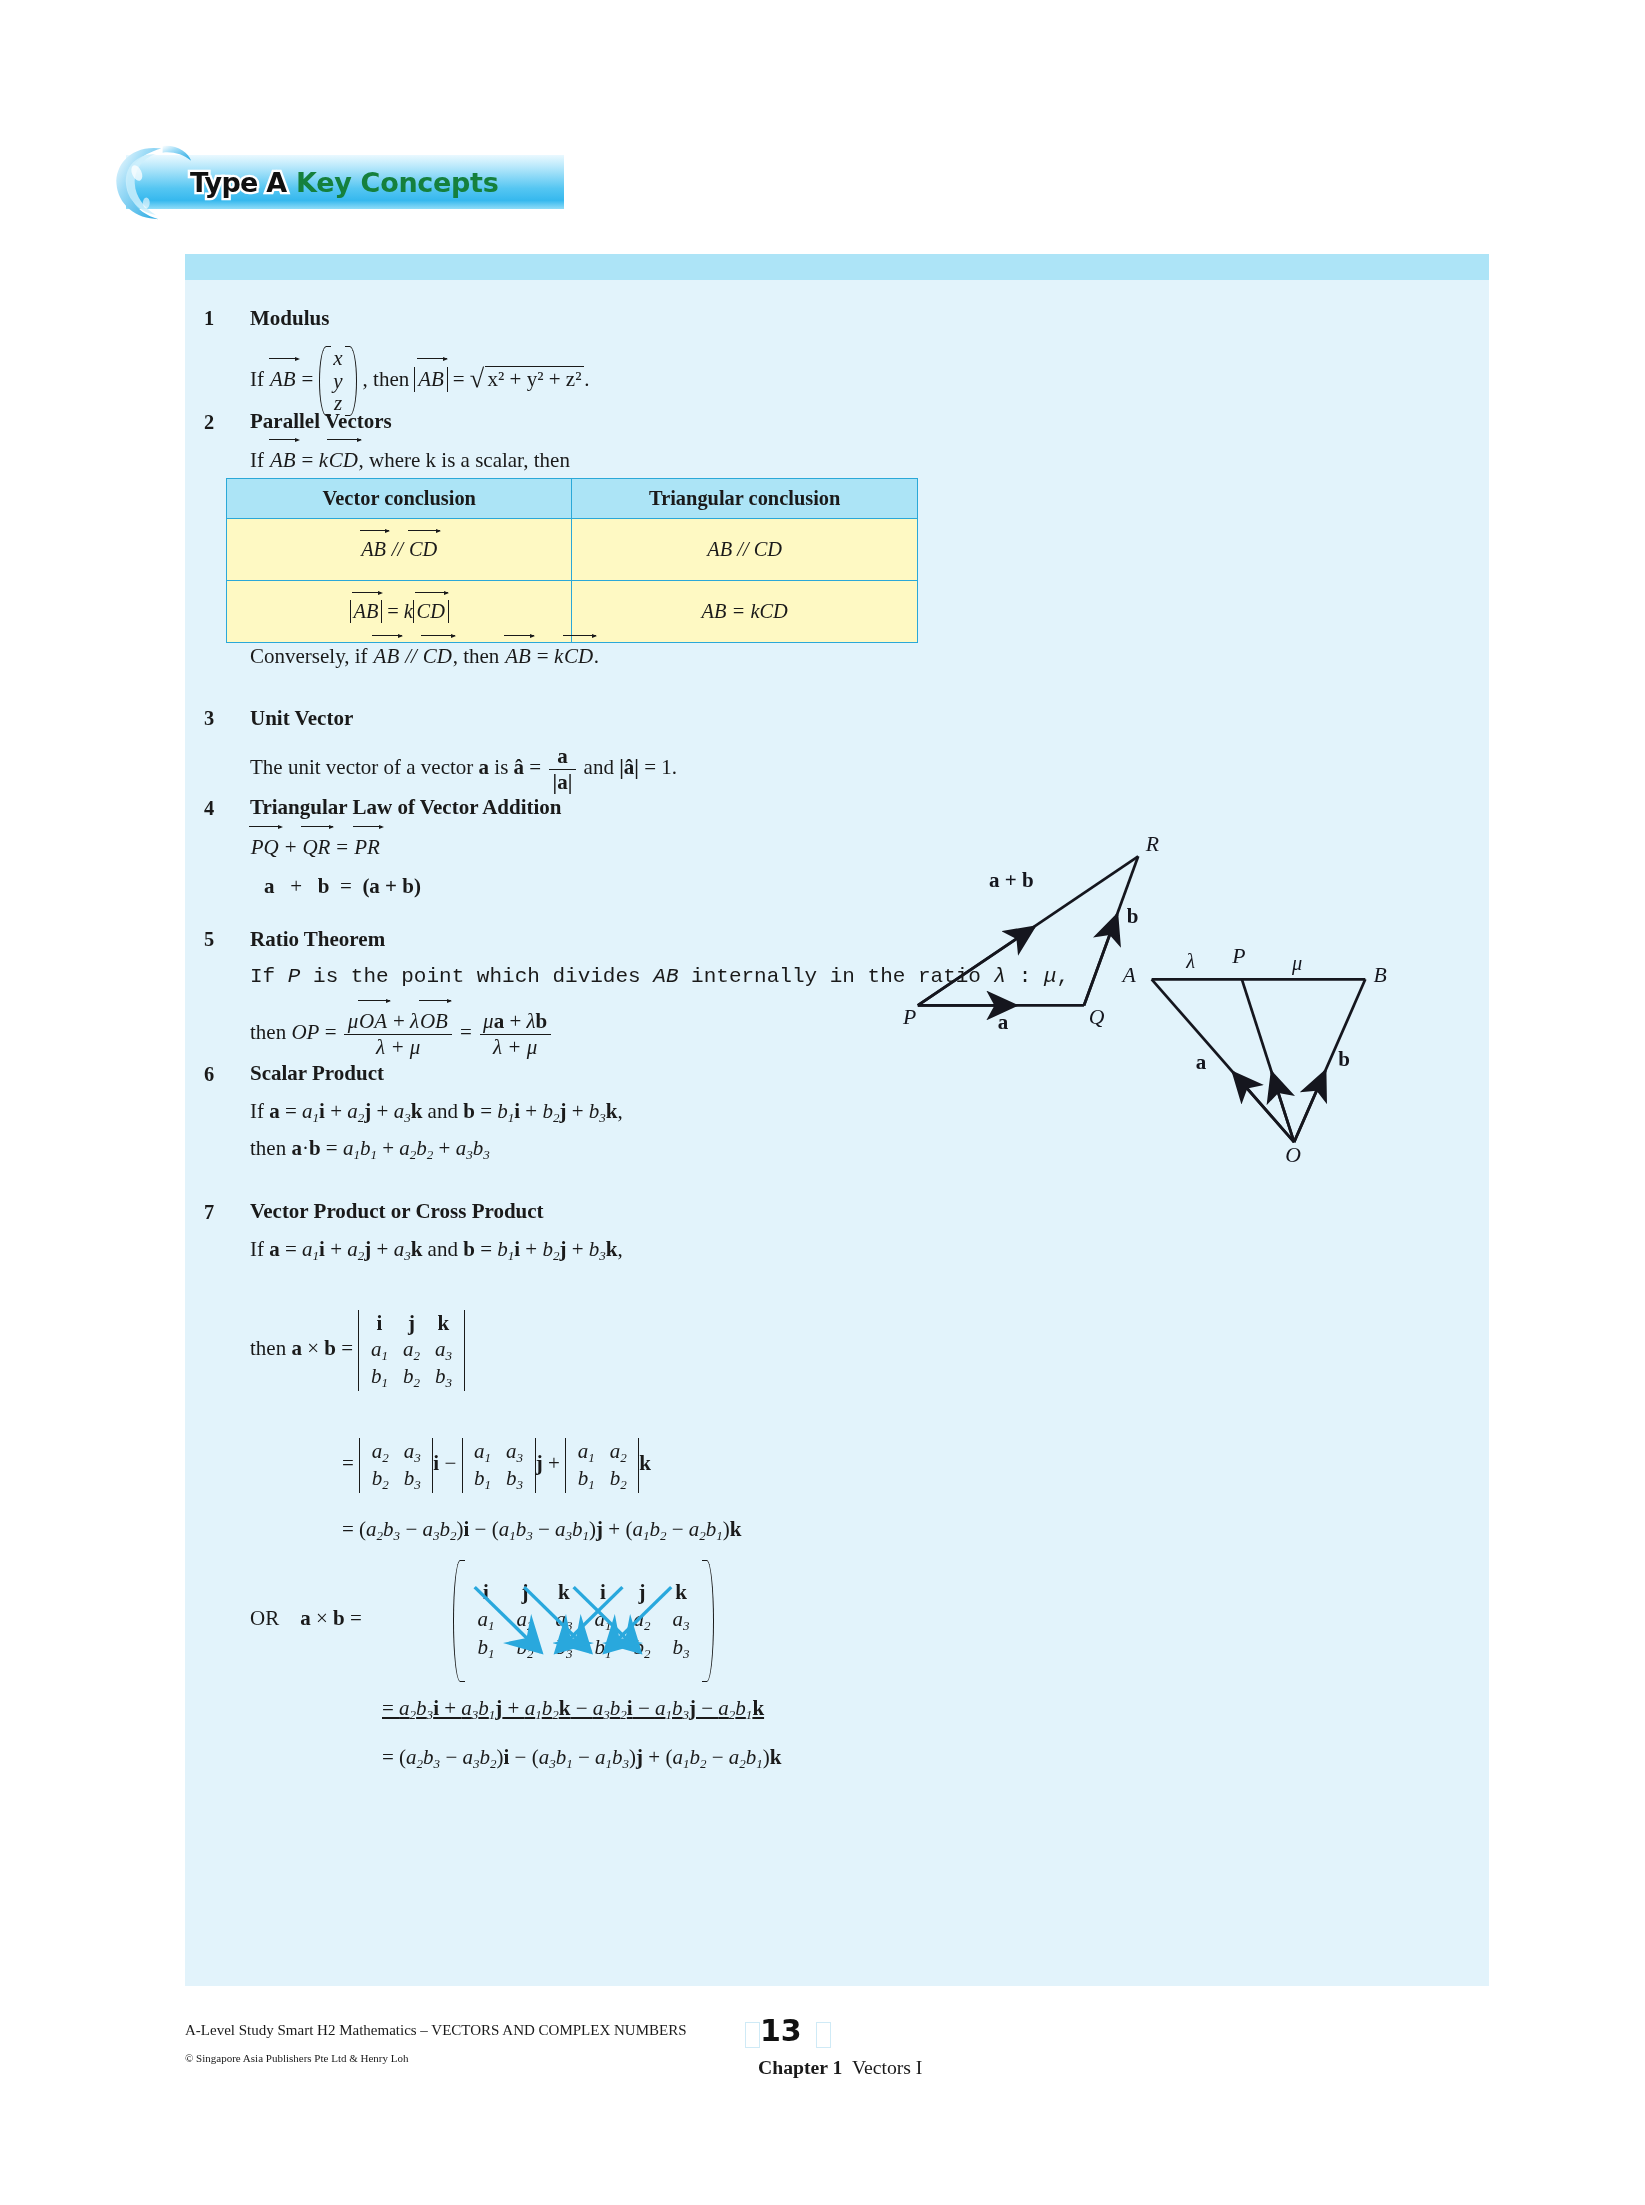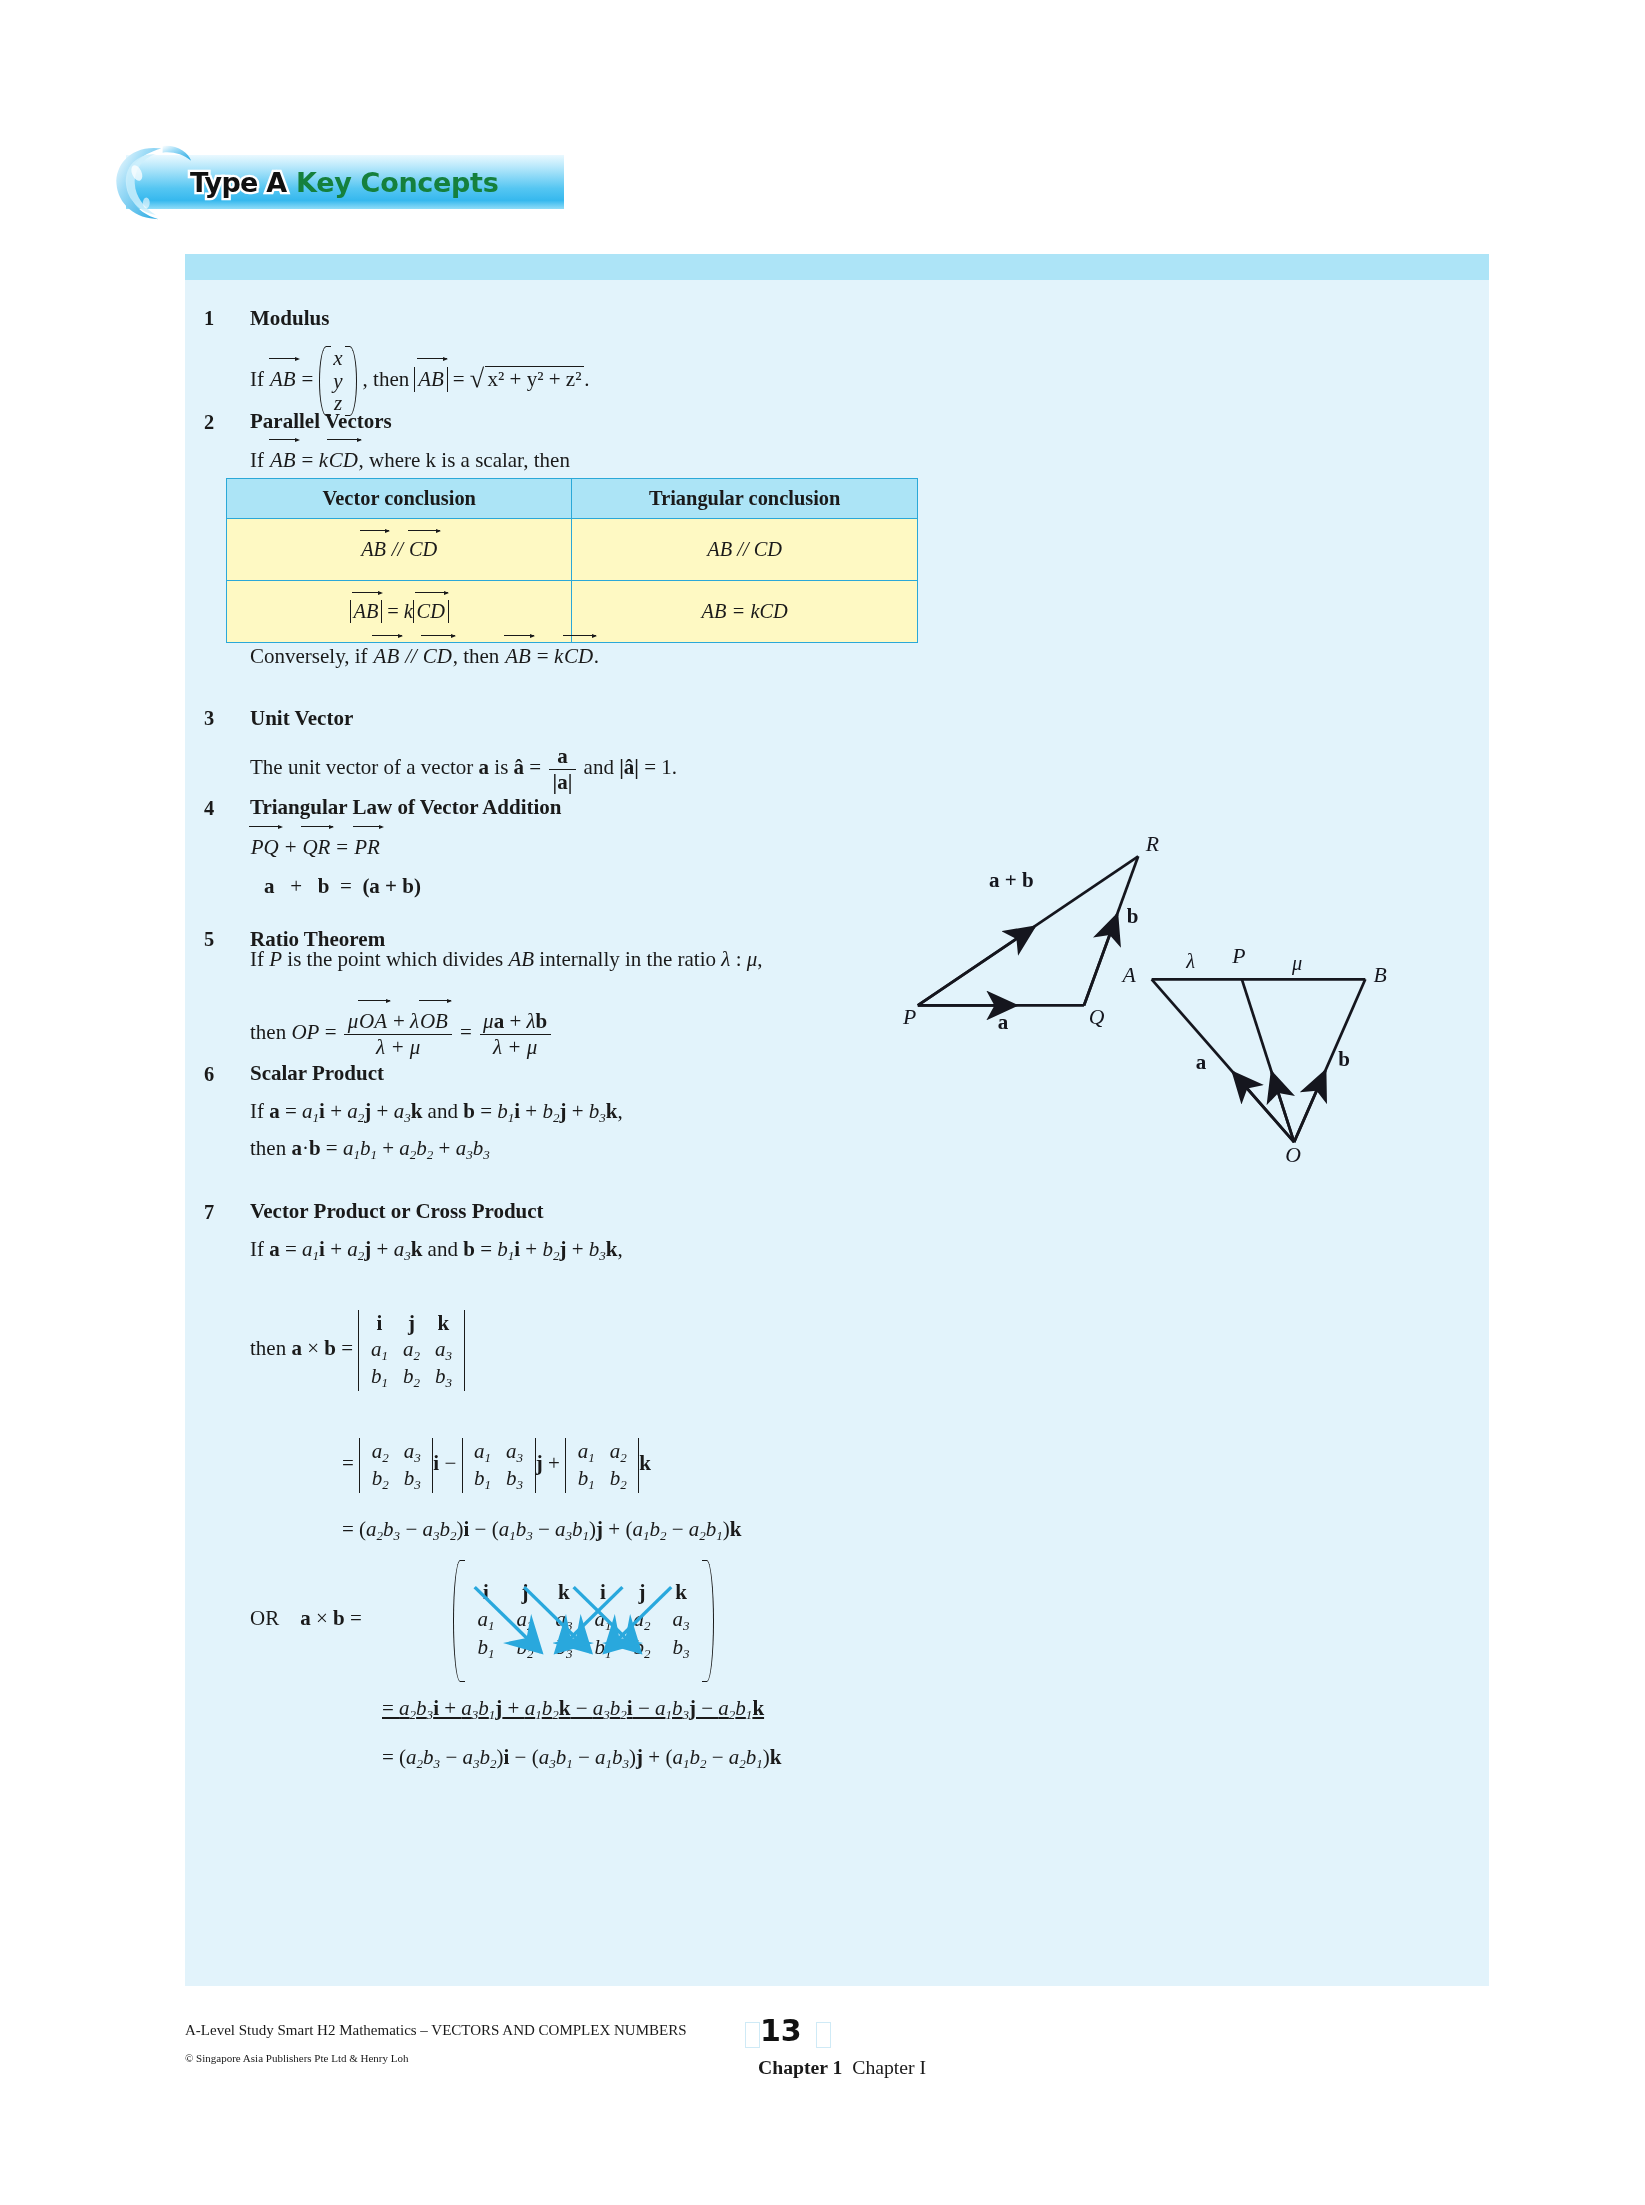--- a/index.html
+++ b/index.html
@@ -232,21 +232,21 @@
       <text x="396" y="44" font-family="Liberation Serif, serif" font-size="32" font-style="italic" fill="#15161e">R</text>
       <text x="178" y="306" font-family="Liberation Serif, serif" font-size="31" font-weight="bold" fill="#15161e">a</text>
       <text x="368" y="150" font-family="Liberation Serif, serif" font-size="31" font-weight="bold" fill="#15161e">b</text>
       <text x="165" y="98" font-family="Liberation Serif, serif" font-size="31" font-weight="bold" fill="#15161e">a + b</text>
     </svg>
   </div>
 
   <div class="num" style="left:19px;top:674px;">5</div>
   <div class="hd" style="left:65px;top:673px;">Ratio Theorem</div>
 
-  <div class="ln" style="left:65px;top:693px;">
+  <div class="ln" style="left:65px;top:711px;font-family:Liberation Mono, monospace;">
     If <span class="it">P</span> is the point which divides <span class="it">AB</span> internally in the ratio <span class="it">λ</span> : <span class="it">μ</span>,
   </div>
 
   <div class="ln" style="left:65px;top:755px;">
     <span>then</span>
     <span class="it">OP</span>
     <span>=</span>
     <span class="frac"><span class="t"><span class="it">μ</span><span class="vec"><span class="g it">OA</span></span> + <span class="it">λ</span><span class="vec"><span class="g it">OB</span></span></span><span class="b"><span class="it">λ + μ</span></span></span>
     <span>=</span>
     <span class="frac"><span class="t"><span class="it">μ</span><span class="bf">a</span> + <span class="it">λ</span><span class="bf">b</span></span><span class="b"><span class="it">λ + μ</span></span></span>
@@ -468,16 +468,16 @@
 </div>
 
 <div id="footer">
   <div class="f1">A-Level Study Smart H2 Mathematics – VECTORS AND COMPLEX NUMBERS</div>
   <div class="f2">© Singapore Asia Publishers Pte Ltd &amp; Henry Loh</div>
   <div class="pmark" style="left:560px;"></div>
   <div id="pagenum">13</div>
   <div class="pmark" style="left:631px;"></div>
   <div id="chap">
     <span class="b">Chapter 1</span>&nbsp;
-    <span>Chapter I</span>
+    <span>Vectors I</span>
   </div>
 </div>
 
 
 </body></html>

